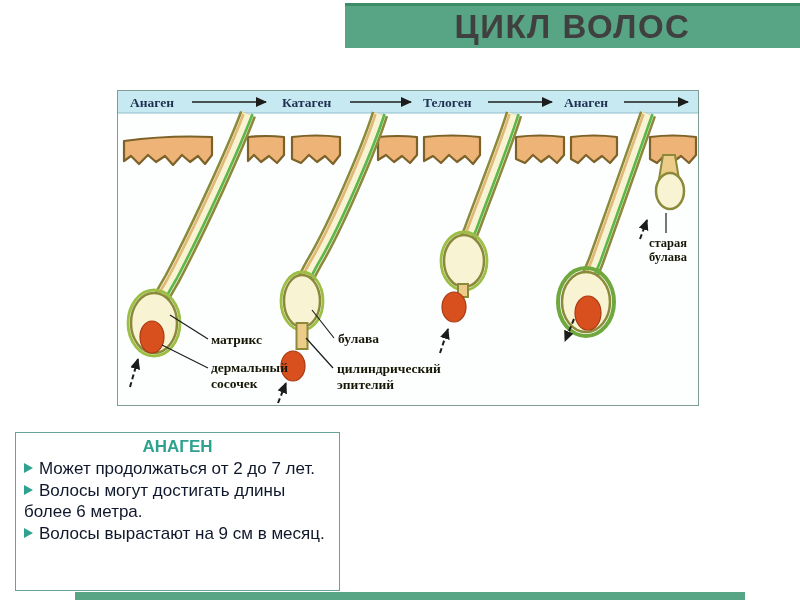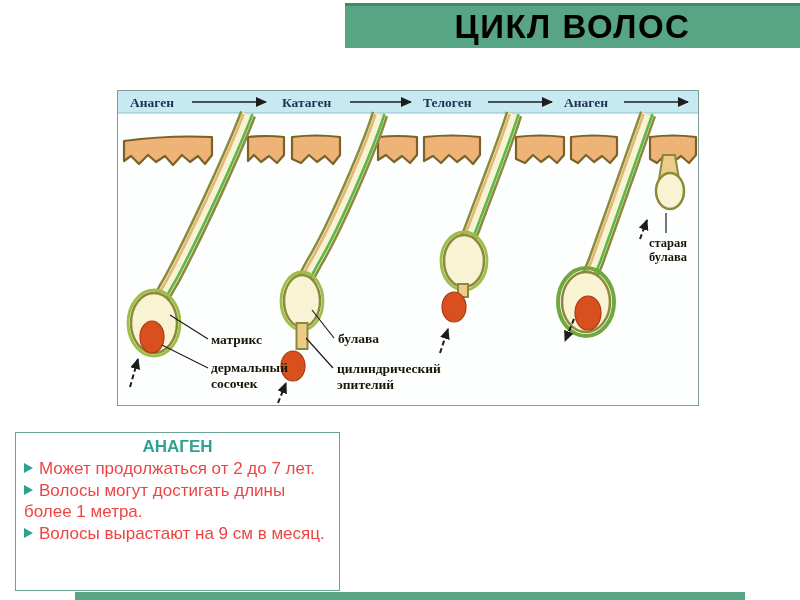--- a/index.html
+++ b/index.html
@@ -4,21 +4,21 @@
 <title>ЦИКЛ ВОЛОС</title>
 <style>
   html,body{margin:0;padding:0;background:#ffffff;}
   .slide{position:relative;width:800px;height:600px;background:#ffffff;overflow:hidden;
          font-family:"Liberation Sans",sans-serif;}
 
   
   .title-bar{position:absolute;left:345px;top:3px;width:455px;height:45px;
              background:#57A585;border-top:3px solid #3E8B68;box-sizing:border-box;
              display:flex;align-items:center;justify-content:center;}
-  .title-bar h1{margin:0;color:#000000;font-size:33px;font-weight:bold;letter-spacing:1.5px;}
+  .title-bar h1{margin:0;color:#404040;font-size:33px;font-weight:bold;letter-spacing:1.5px;}
 
   
   .diagram{position:absolute;left:117px;top:90px;width:580px;height:314px;margin:0;
            border:1px solid #7E9E96;background:#FDFFFE;}
   .diagram svg{display:block;}
 
   .skin{fill:#EDB377;stroke:#7C6228;stroke-width:2.2;stroke-linejoin:round;}
   .sheath{stroke:#8A8A3A;stroke-width:17;fill:none;}
   .core{stroke:#F8F3D3;stroke-width:12;fill:none;}
   .sgreen{stroke:#5CB84C;stroke-width:2.6;fill:none;}
@@ -33,21 +33,21 @@
   .tl-arrow{stroke:#1C1C1C;stroke-width:1.6;}
   .dlabel{font:bold 13.5px "Liberation Serif",serif;fill:#171708;}
   .dlabel-sm{font:bold 12.5px "Liberation Serif",serif;fill:#171708;}
   .tl-label{font:bold 13.5px "Liberation Serif",serif;fill:#1F3050;}
 
   
   .info-box{position:absolute;left:15px;top:432px;width:325px;height:159px;box-sizing:border-box;
             border:1.5px solid #69A098;background:#ffffff;padding:2px 8px 0 8px;}
   .info-box h2{margin:2px 0 0 0;text-align:center;color:#2FA28F;font-size:17px;font-weight:bold;}
   .info-box ul{margin:1px 0 0 0;padding:0;list-style:none;}
-  .info-box li{font-size:17px;line-height:21.5px;color:#ef4444;}
+  .info-box li{font-size:17px;line-height:21.5px;color:#0f172a;}
   .tri{display:inline-block;width:0;height:0;border-left:9px solid #2FA28F;
        border-top:5.5px solid transparent;border-bottom:5.5px solid transparent;
        margin-right:6px;transform:translateY(-1px);}
 
   
   .footer-bar{position:absolute;left:75px;top:592px;width:670px;height:8px;background:#57A585;}
 </style>
 </head>
 <body>
 
@@ -160,20 +160,20 @@
       <text class="dlabel" x="219" y="298">эпителий</text>
       <text class="dlabel-sm" x="531" y="156">старая</text>
       <text class="dlabel-sm" x="531" y="170">булава</text>
     </svg>
   </figure>
 
   <aside class="info-box">
     <h2>АНАГЕН</h2>
     <ul>
       <li><span class="tri"></span><span>Может продолжаться от 2 до 7 лет.</span></li>
-      <li><span class="tri"></span><span>Волосы могут достигать длины более 1 метра.</span></li>
+      <li><span class="tri"></span><span>Волосы могут достигать длины более 6 метра.</span></li>
       <li><span class="tri"></span><span>Волосы вырастают на 9 см в месяц.</span></li>
     </ul>
   </aside>
 
   <div class="footer-bar"></div>
 
 </div>
 
 </body></html>

